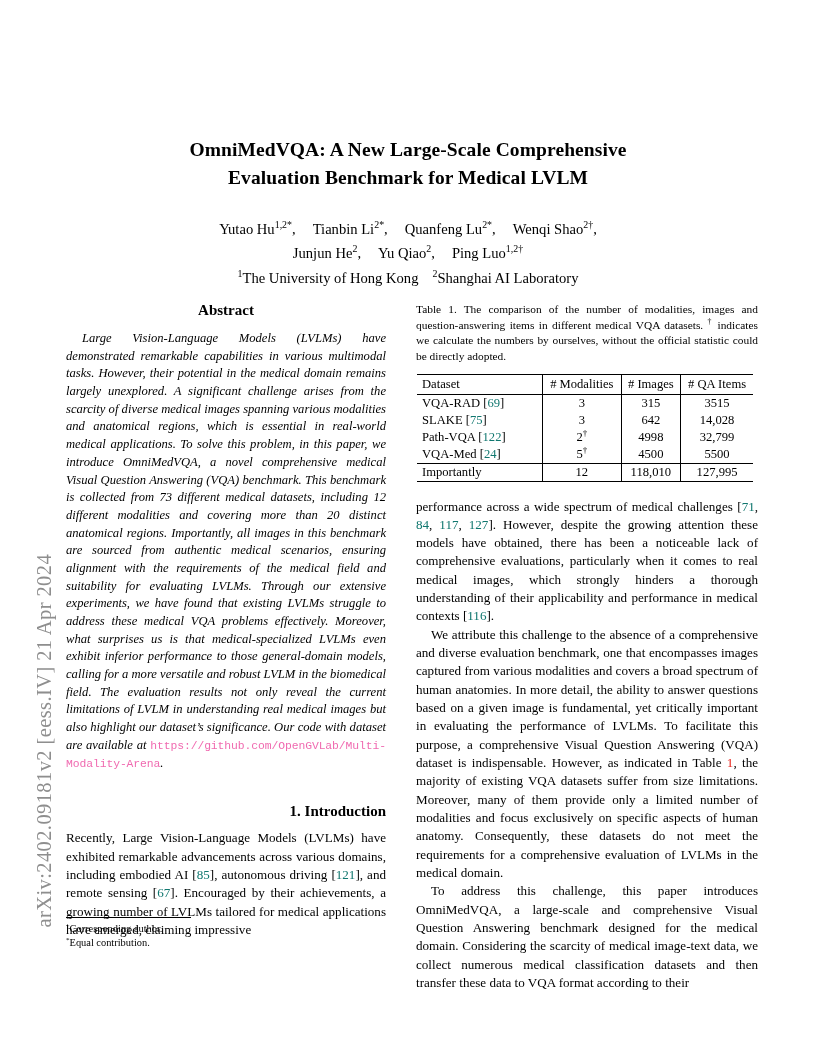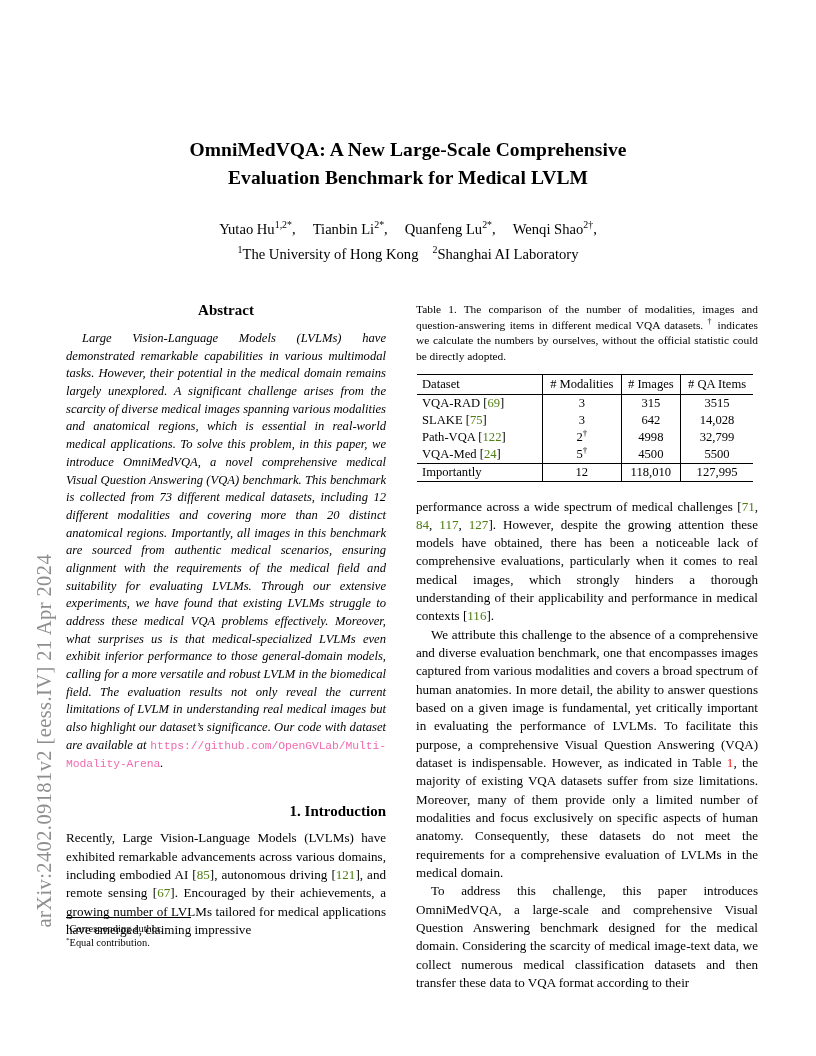--- a/index.html
+++ b/index.html
@@ -110,21 +110,21 @@
   }
 
   .body-p {
     font-size: 13.1px;
     line-height: 1.40;
     text-align: justify;
     margin: 0 0 0 0;
     hyphens: none;
   }
   .body-p.indent { text-indent: 15px; }
-  .cite { color: #4d7c0f; }
+  .cite { color: #0f766e; }
   .ref-red { color: #e8241c; }
 
   
   #intro-head { margin-top: 30px; }
 
   
   #footnotes {
     position: absolute;
     left: 66px;
     top: 917px;
@@ -182,20 +182,23 @@
   <div id="title-block">
     <div id="paper-title">
       <span>OmniMedVQA: A New Large-Scale Comprehensive</span><br>
       <span>Evaluation Benchmark for Medical LVLM</span>
     </div>
 
     <div id="authors">
       <div>
         <span class="au"><span>Yutao Hu</span><sup>1,2</sup><sup>*</sup>,</span><span class="gap"></span><span class="au"><span>Tianbin Li</span><sup>2</sup><sup>*</sup>,</span><span class="gap"></span><span class="au"><span>Quanfeng Lu</span><sup>2</sup><sup>*</sup>,</span><span class="gap"></span><span class="au"><span>Wenqi Shao</span><sup>2</sup><sup>†</sup>,</span>
       </div>
+      <div>
+        <span class="au"><span>Junjun He</span><sup>2</sup>,</span><span class="gap"></span><span class="au"><span>Yu Qiao</span><sup>2</sup>,</span><span class="gap"></span><span class="au"><span>Ping Luo</span><sup>1,2</sup><sup>†</sup></span>
+      </div>
     </div>
 
     <div id="affiliations">
       <span class="au"><sup>1</sup><span>The University of Hong Kong</span></span><span class="affgap"></span><span class="au"><sup>2</sup><span>Shanghai AI Laboratory</span></span>
     </div>
   </div>
 
   <div class="col" id="col-left">
 
     <div id="abstract-head">Abstract</div>

